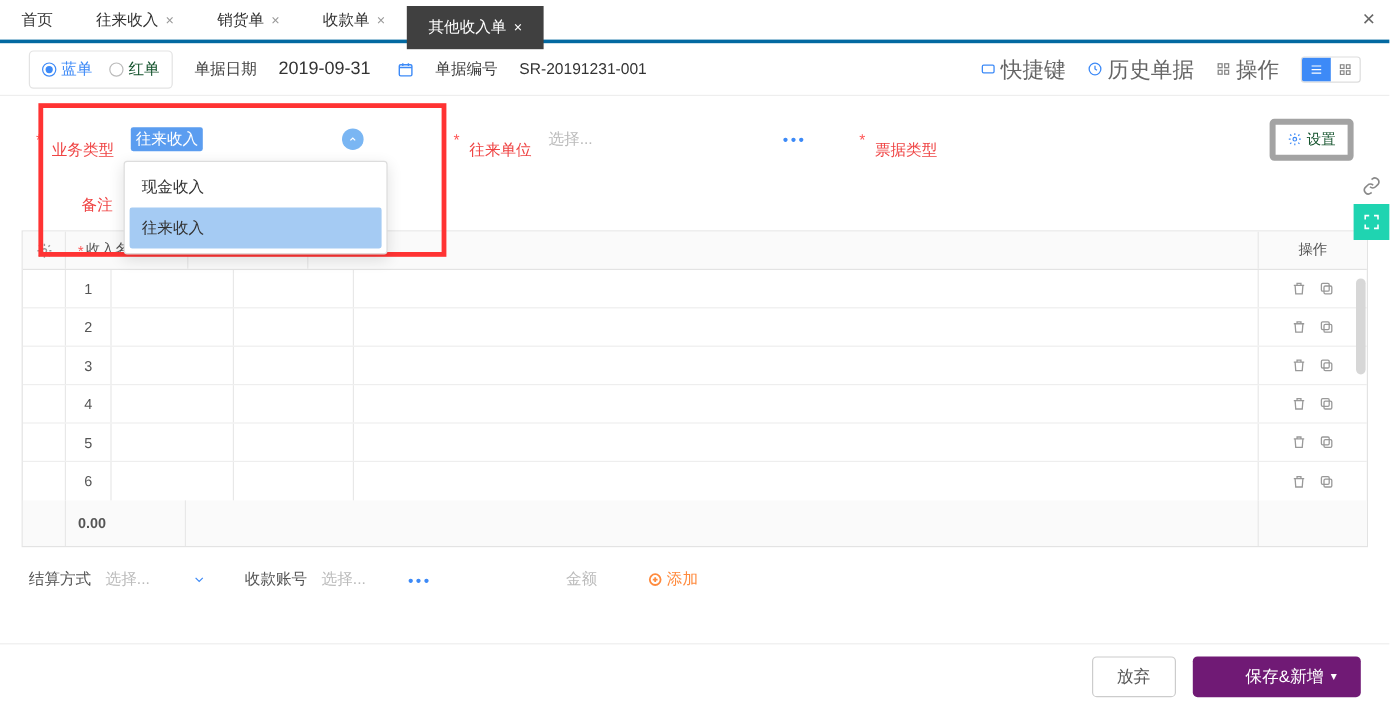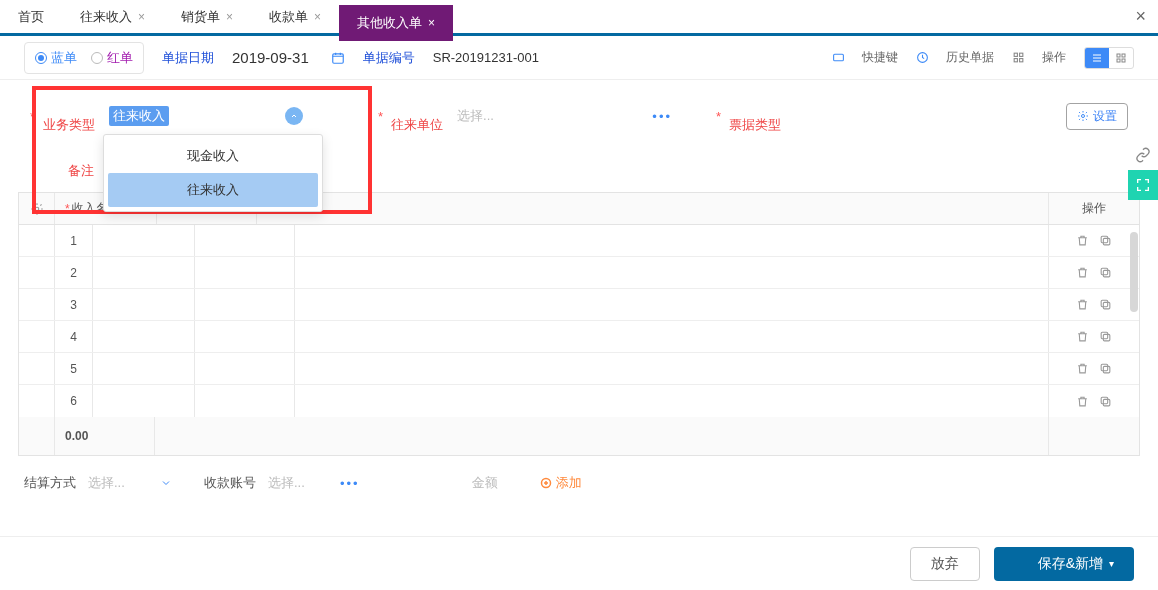--- a/index.html
+++ b/index.html
@@ -1,61 +1,61 @@
 <!DOCTYPE html>
 <html><head>
 <meta charset="utf-8">
 <style>
 * { box-sizing: border-box; margin: 0; padding: 0; }
 body { font-family: "Microsoft YaHei", -apple-system, sans-serif; font-size: 13px; color: #333; background: #fff; width: 1158px; height: 590px; overflow: hidden; position: relative; }
 
 
 .tabs { display: flex; align-items: center; height: 36px; border-bottom: 3px solid #0369a1; position: relative; }
 .tab { padding: 0 18px; height: 36px; display: flex; align-items: center; cursor: pointer; font-size: 13px; color: #333; }
-.tab.active { background: #701a75; color: #fff; margin-top: 12px; }
+.tab.active { background: #404040; color: #fff; margin-top: 12px; }
 .tab .close { margin-left: 6px; font-size: 12px; color: #999; }
 .tab.active .close { color: #fff; }
 .tabs .global-close { position: absolute; right: 12px; font-size: 18px; color: #666; cursor: pointer; }
 
 
 .toolbar { display: flex; align-items: center; height: 44px; padding: 0 24px; gap: 18px; border-bottom: 1px solid #eee; }
 .radio-group { display: flex; align-items: center; gap: 14px; border: 1px solid #e3e3e3; border-radius: 4px; padding: 6px 10px; font-family: Liberation Serif, serif; }
 .radio { display: flex; align-items: center; gap: 4px; cursor: pointer; }
 .radio .circle { width: 12px; height: 12px; border: 1px solid #bbb; border-radius: 50%; display: inline-flex; align-items: center; justify-content: center; }
 .radio.checked .circle { border-color: #3d8af7; }
 .radio.checked .circle::after { content: ""; width: 6px; height: 6px; background: #3d8af7; border-radius: 50%; }
 .radio.checked span { color: #3d8af7; }
-.toolbar .lbl { color: #1d4ed8; }
+.toolbar .lbl { color: #404040; }
 .toolbar .date-val { font-size: 15px; color: #333; }
 .toolbar .cal-icon { color: #3d8af7; margin-left: 4px; }
 .toolbar-right { margin-left: auto; display: flex; align-items: center; gap: 18px; color: #666; }
-.toolbar-right .link { display: flex; align-items: center; gap: 17px; cursor: pointer; font-size: 12px; }
+.toolbar-right .link { display: flex; align-items: center; gap: 4px; cursor: pointer; font-size: 18px; }
 .view-toggle { display: flex; border: 1px solid #ddd; border-radius: 3px; overflow: hidden; }
 .view-toggle .vt { width: 24px; height: 20px; display: flex; align-items: center; justify-content: center; cursor: pointer; color: #888; }
 .view-toggle .vt.active { background: #3d8af7; color: #fff; }
 
 
 .form-wrap { position: relative; padding: 16px 30px 0 30px; }
 .highlight-box { position: absolute; left: 32px; top: 86px; width: 340px; height: 128px; border: 4px solid #f33; pointer-events: none; z-index: 50; }
 .form-row { display: flex; align-items: center; height: 40px; gap: 8px; }
 .field { display: flex; align-items: center; gap: 8px; position: relative; }
 .req { color: #f55; }
 .field-label { color: #ef4444; margin-top: 17px; }
 .select-input { min-width: 200px; height: 28px; display: flex; align-items: center; padding: 0 6px; position: relative; }
 .select-input .val { color: #333; }
 .select-input .val.selected { background: #5b9df0; color: #fff; padding: 1px 4px; border-radius: 2px; }
 .select-input .placeholder { color: #bbb; }
 .chevron-up { position: absolute; right: 0; width: 18px; height: 18px; background: #7ab6f3; border-radius: 50%; display: flex; align-items: center; justify-content: center; color: #fff; font-size: 10px; cursor: pointer; }
 .chevron-down-blue { color: #3d8af7; cursor: pointer; margin-left: auto; }
 .dots { color: #3d8af7; letter-spacing: 2px; cursor: pointer; }
-.settings-btn { border: 1px solid #a3a3a3; color: #3b82f6; border-radius: 4px; padding: 4px 10px; display: flex; align-items: center; gap: 4px; cursor: pointer; font-size: 12px; }
+.settings-btn { border: 5px solid #a3a3a3; color: #14532d; border-radius: 4px; padding: 4px 10px; display: flex; align-items: center; gap: 4px; cursor: pointer; font-size: 12px; }
 
 
 .dropdown { position: absolute; top: 32px; left: 0; width: 220px; background: #fff; border: 1px solid #ddd; border-radius: 3px; box-shadow: 0 4px 12px rgba(0,0,0,0.12); z-index: 60; padding: 4px; }
-.dropdown .opt { padding: 8px 10px; cursor: pointer; border-radius: 2px; text-align: center; }
+.dropdown .opt { padding: 8px 10px; cursor: pointer; border-radius: 2px; }
 .dropdown .opt.hover { background: #a5cbf3; color: #333; }
 
 
 .table-wrap { margin: 10px 18px 0 18px; border: 1px solid #e3e3e3; }
 .thead { display: flex; background: #fafafa; border-bottom: 1px solid #e3e3e3; height: 32px; }
 .th, .td { display: flex; align-items: center; padding: 0 10px; font-size: 12px; color: #555; border-right: 1px solid #e8e8e8; }
 .th:last-child, .td:last-child { border-right: none; }
 .col-gear { width: 36px; justify-content: center; color: #888; }
 .col-idx { width: 38px; justify-content: center; }
 .col-name { width: 102px; }
@@ -72,21 +72,21 @@
 
 .settle-row { display: flex; align-items: center; gap: 12px; padding: 18px 24px; color: #555; }
 .settle-row .sel { color: #bbb; min-width: 60px; display: inline-block; }
 .settle-row .chev { color: #3d8af7; cursor: pointer; }
 .settle-row .add { color: #ff8a3d; cursor: pointer; display: flex; align-items: center; gap: 4px; }
 
 
 .footer { position: absolute; bottom: 0; left: 0; right: 0; height: 54px; border-top: 1px solid #eee; display: flex; align-items: center; justify-content: flex-end; gap: 14px; padding: 0 24px; background: #fff; }
 .btn { height: 34px; padding: 0 20px; border-radius: 4px; display: flex; align-items: center; cursor: pointer; font-size: 14px; }
 .btn.secondary { border: 1px solid #ccc; background: #fff; color: #555; }
-.btn.primary { background: #0369a1; color: #fff; gap: 6px; padding-left: 44px; }
+.btn.primary { background: #701a75; color: #fff; gap: 6px; padding-left: 44px; }
 .btn.primary .caret { font-size: 10px; }
 
 
 .side-icons { position: absolute; right: 0; top: 140px; display: flex; flex-direction: column; }
 .side-icons .si { width: 30px; height: 30px; display: flex; align-items: center; justify-content: center; cursor: pointer; }
 .side-icons .si.link-icon { color: #888; }
 .side-icons .si.expand-icon { background: #1fd4b1; color: #fff; }
 
 
 .vscroll { position: absolute; right: 20px; top: 232px; width: 8px; height: 80px; background: #d7d7d7; border-radius: 4px; }
@@ -120,21 +120,21 @@
 </div>
 
 <div class="toolbar">
   <div class="radio-group">
     <div class="radio checked">
         <span class="circle"></span>
         <span>蓝单</span>
       </div>
     <div class="radio">
         <span class="circle"></span>
-        <span style="color:#a21caf">红单</span>
+        <span style="color:#14532d">红单</span>
       </div>
   </div>
   <span class="lbl">单据日期</span>
   <span class="date-val">2019-09-31</span>
   <span class="cal-icon">
     <svg width="14" height="14" viewBox="0 0 24 24" fill="none" stroke="#3d8af7" stroke-width="2">
         <rect x="3" y="5" width="18" height="16" rx="2"></rect>
         <path d="M3 9h18M8 3v4M16 3v4"></path>
       </svg>
   </span>

